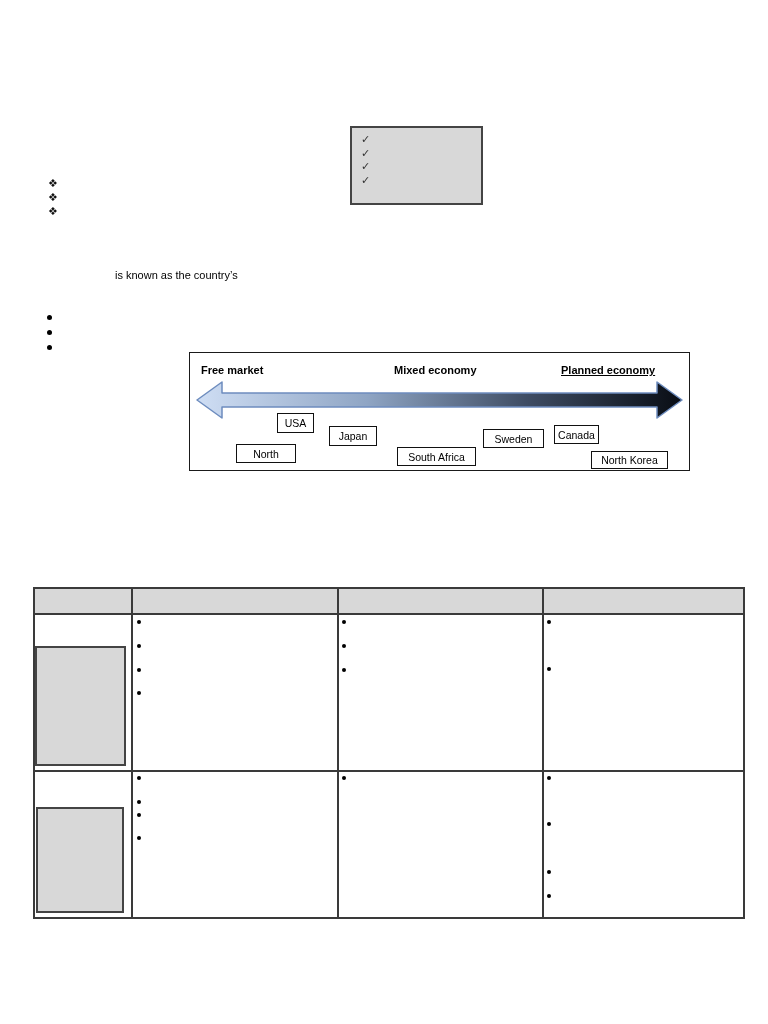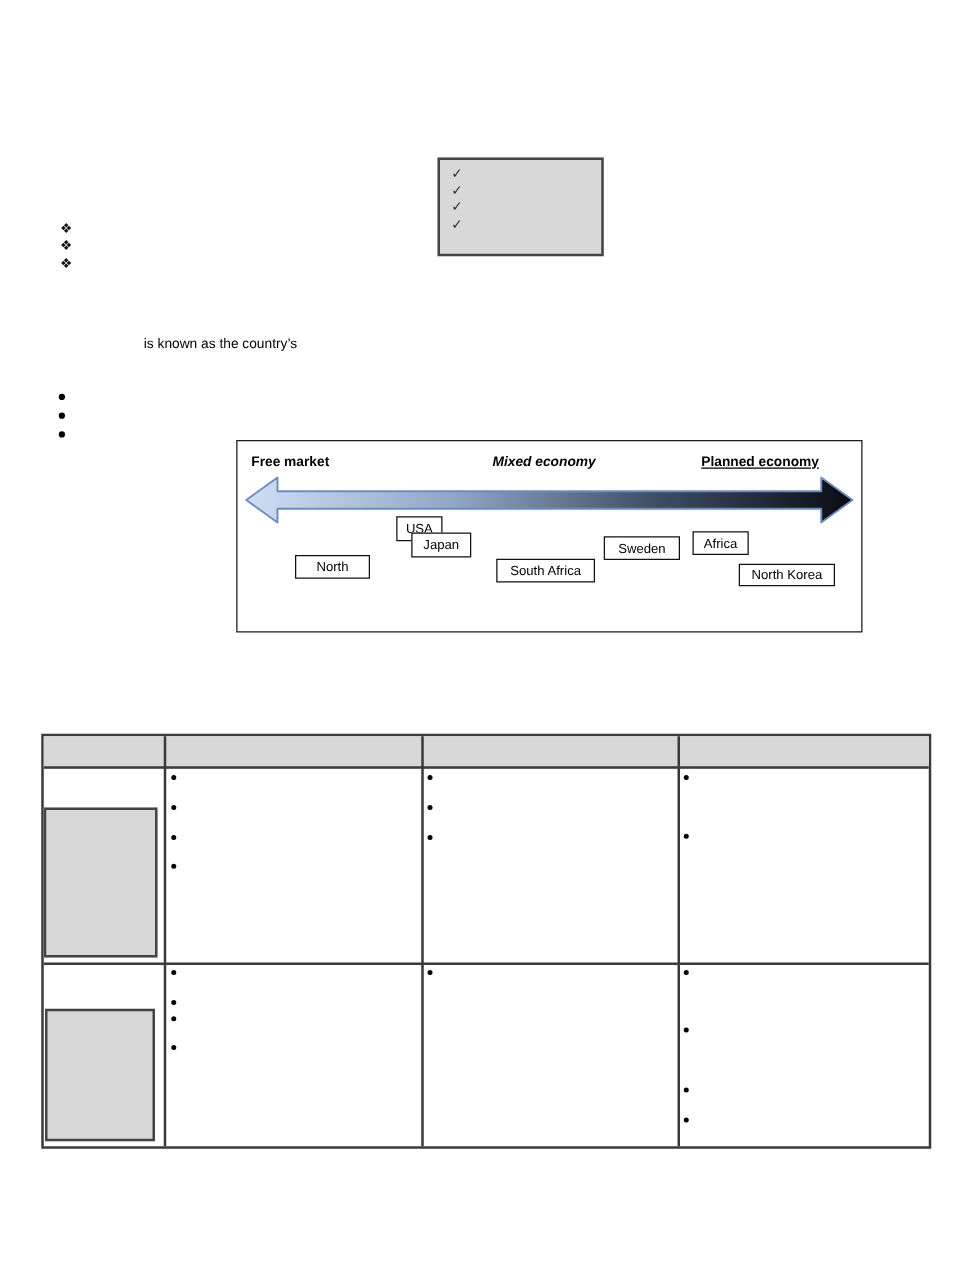--- a/index.html
+++ b/index.html
@@ -23,32 +23,32 @@
 
   
   .diamond-bullets{left:48px;top:176px;font-size:11px;line-height:14px;color:#111;}
   
   .known-as{left:75px;top:269px;font-size:11px;line-height:13px;white-space:nowrap;padding-left:40px;}
   
   .dot5{width:5px;height:5px;border-radius:50%;background:#000;}
 
   
   .diagram{
-    left:189px;top:352px;width:501px;height:154px;box-sizing:border-box;
+    left:189px;top:352px;width:501px;height:119px;box-sizing:border-box;
     background:#fff;border:1.5px solid var(--diagram-border);
   }
   .diag-label{position:absolute;top:11px;font-size:11px;font-weight:bold;white-space:nowrap;}
-  .diag-label.l{left:11px;} .diag-label.c{left:204px;font-style:italic;} .diag-label.r{left:371px;text-decoration:underline;}
+  .diag-label.l{left:11px;} .diag-label.c{left:204px;} .diag-label.r{left:371px;text-decoration:underline;}
   .arrow-svg{position:absolute;left:6px;top:27px;width:487px;height:40px;}
   .country{
     position:absolute;box-sizing:border-box;background:#fff;border:1.5px solid #111;
     display:flex;align-items:center;justify-content:center;
     font-size:10.5px;white-space:nowrap;
   }
-  .c-usa{left:87px;top:60px;width:37px;height:20px;margin-left:40px;}
+  .c-usa{left:87px;top:60px;width:37px;height:20px;}
   .c-japan{left:139px;top:73px;width:48px;height:20px;}
   .c-southafrica{left:207px;top:61px;width:79px;height:19px;margin-top:33px;}
   .c-sweden{left:293px;top:76px;width:61px;height:19px;}
   .c-china{left:364px;top:72px;width:45px;height:19px;}
   .c-canada{left:46px;top:91px;width:60px;height:19px;}
   .c-northkorea{left:401px;top:98px;width:77px;height:18px;justify-content:center;}
 
   
   .ctable{
     left:33px;top:587px;width:712px;height:332px;box-sizing:border-box;
@@ -116,21 +116,21 @@
   <div class="country c-japan">
     <span>Japan</span>
     </div>
   <div class="country c-southafrica">
     <span>South Africa</span>
     </div>
   <div class="country c-sweden">
     <span>Sweden</span>
     </div>
   <div class="country c-china">
-    <span>Africa</span>
+    <span>Canada</span>
     </div>
   <div class="country c-canada">
     <span>North</span>
     </div>
   <div class="country c-northkorea">
     <span>North Korea</span>
     </div>
 </div>
 
 <div class="abs ctable">

